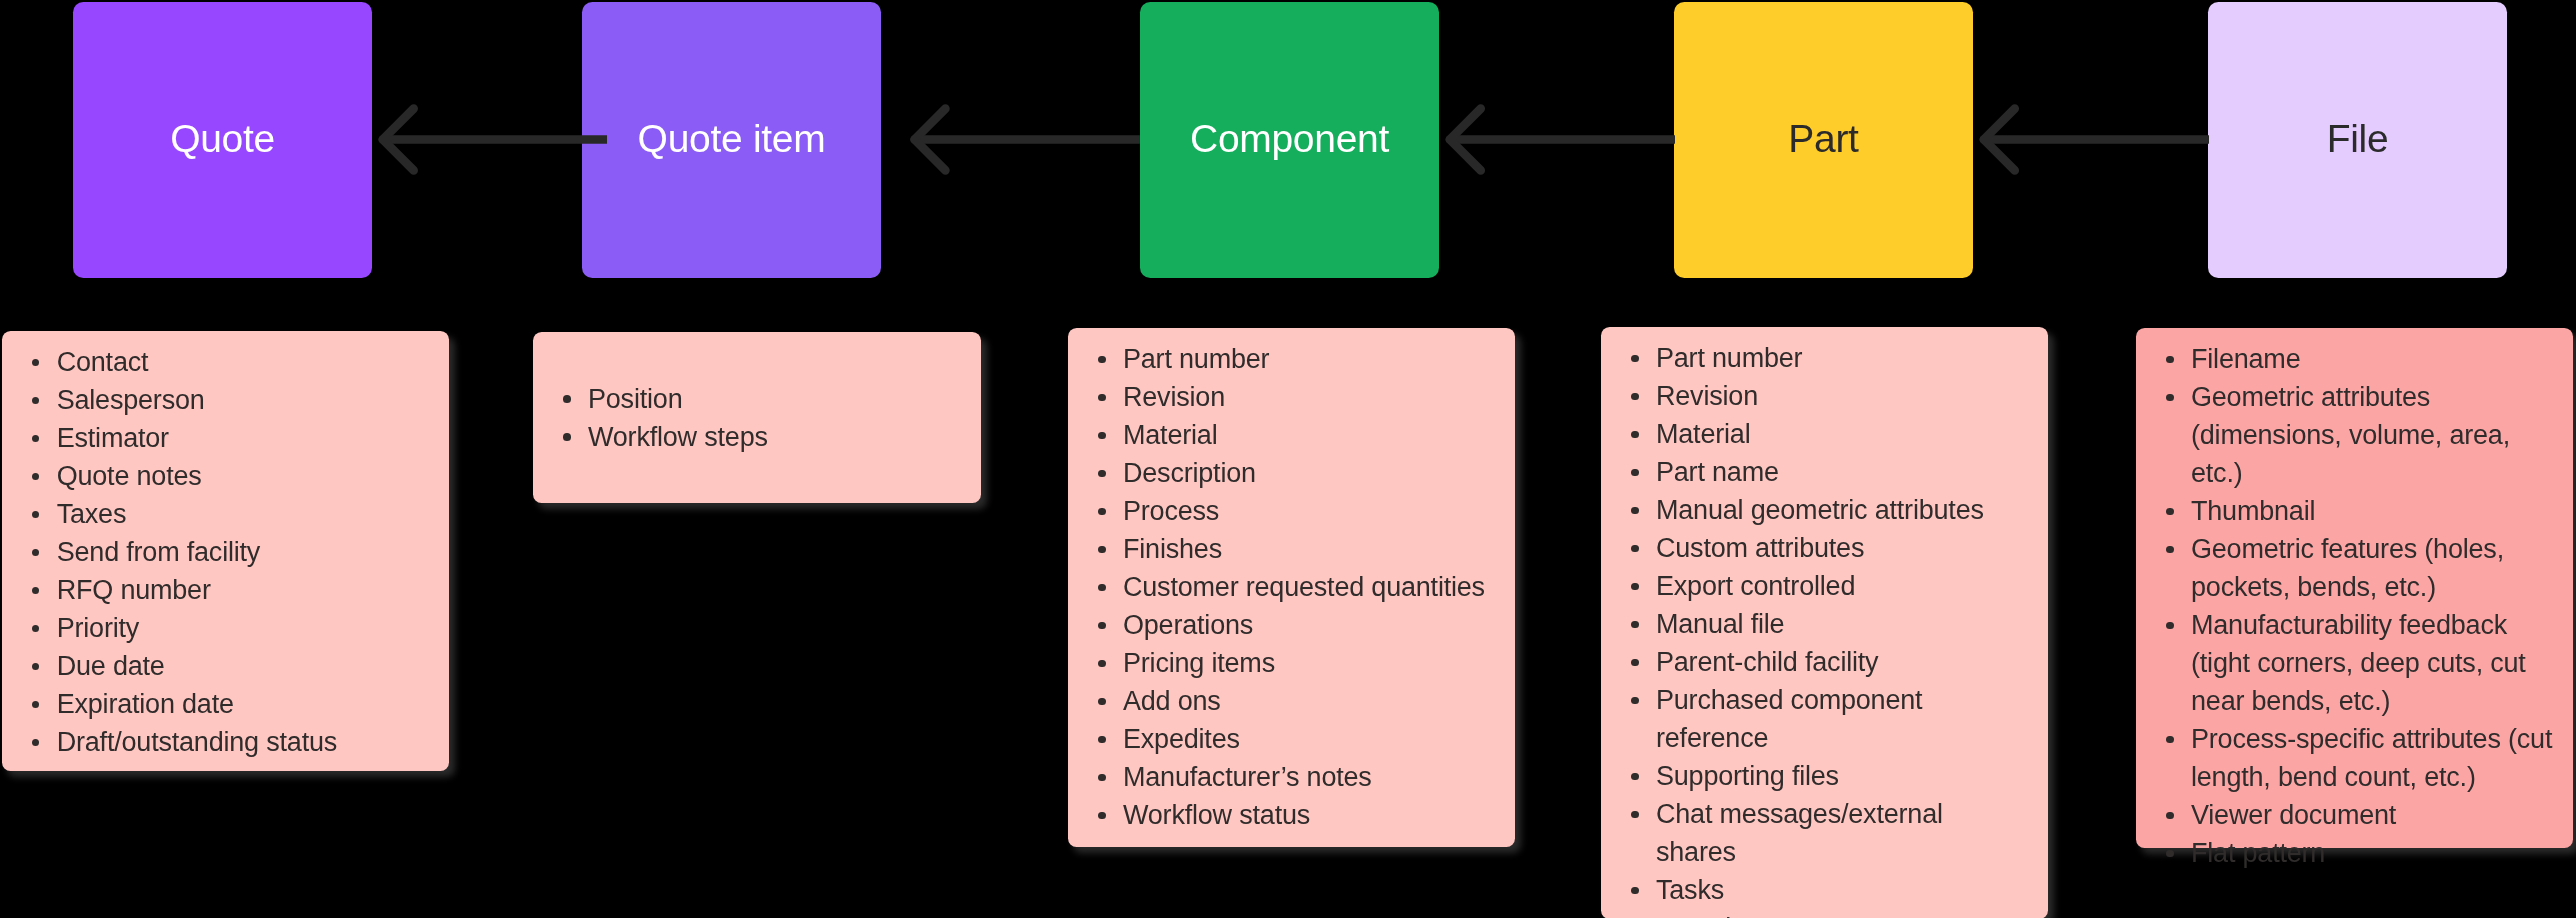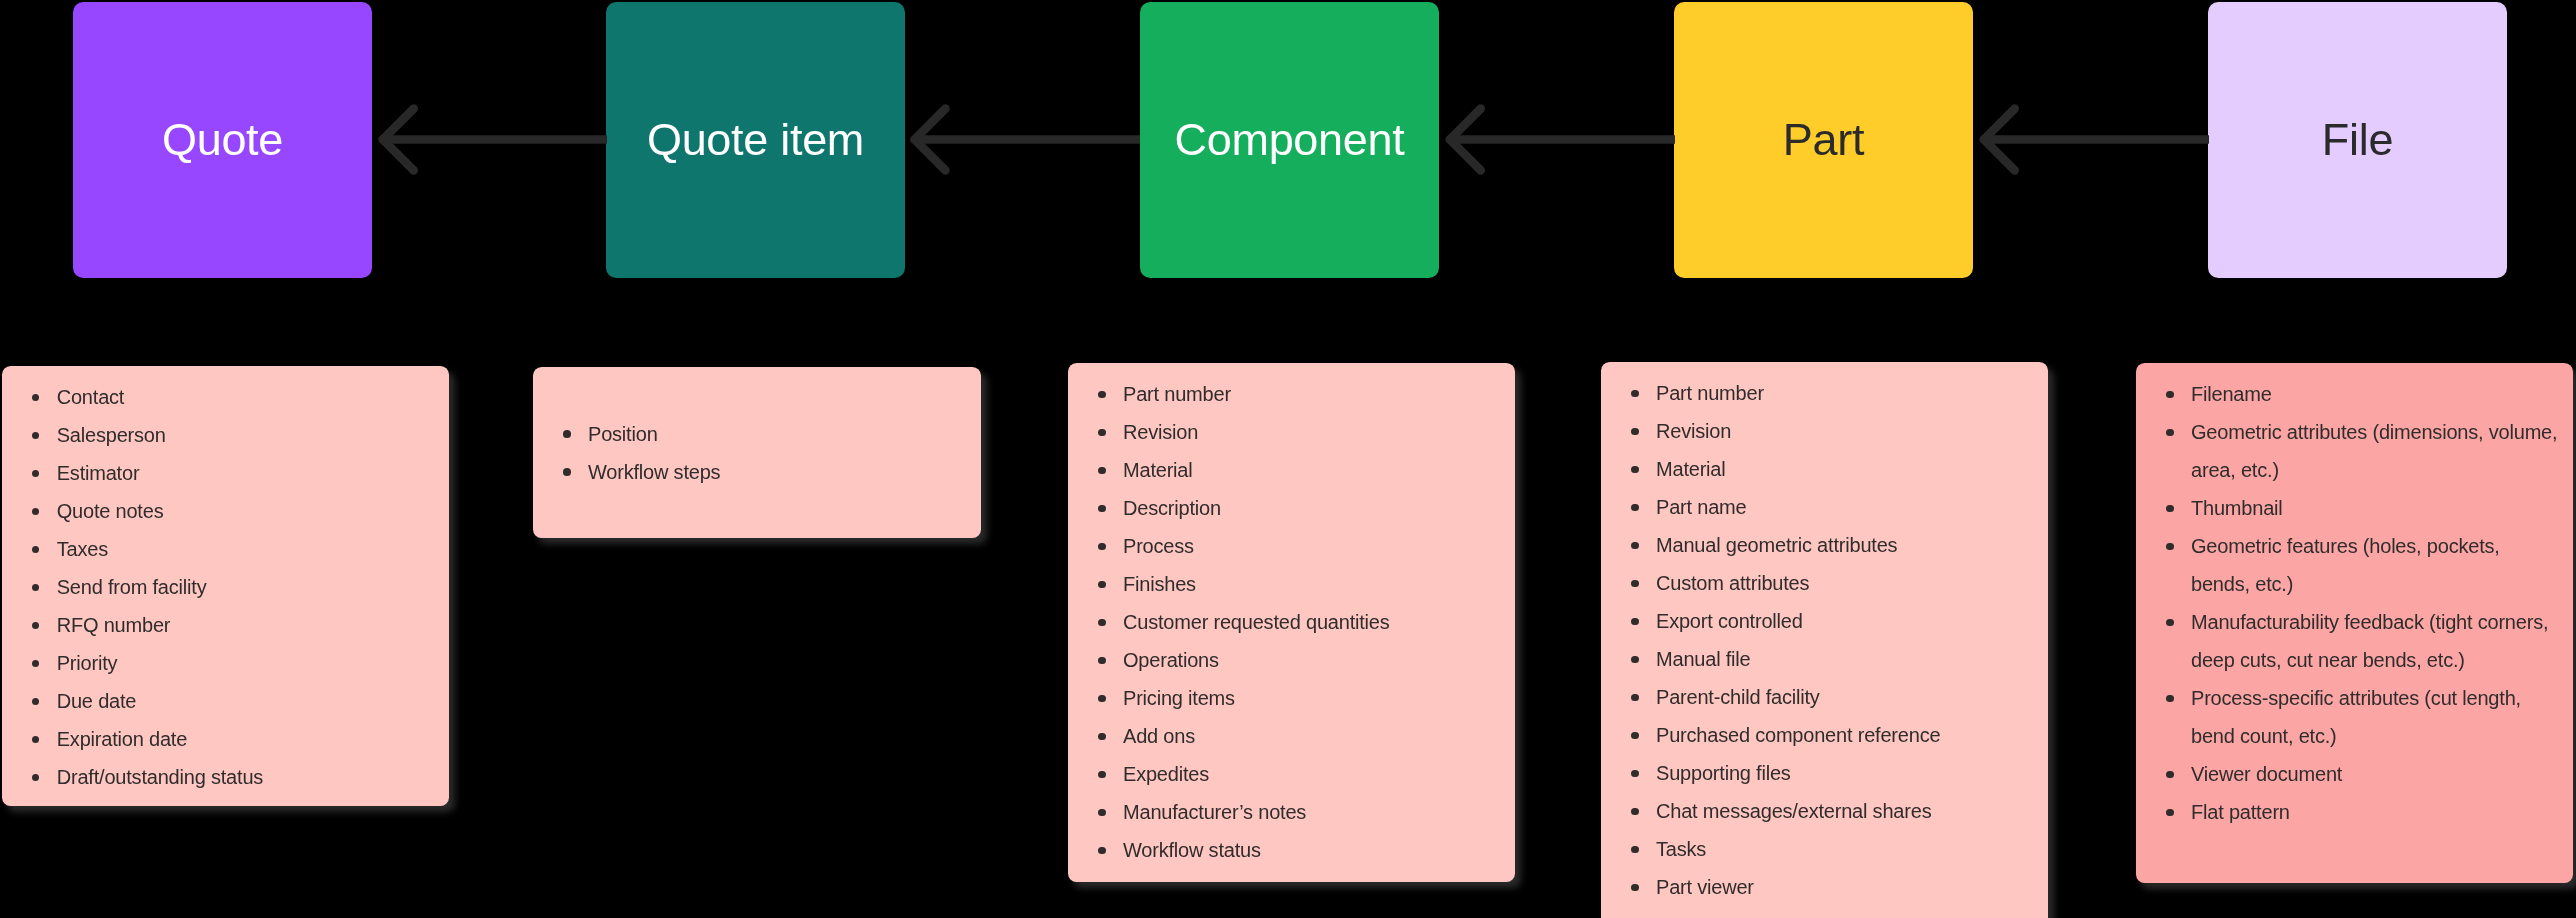--- a/index.html
+++ b/index.html
@@ -17,21 +17,21 @@
     position: absolute;
     top: 1.7px;
     width: 299px;
     height: 276px;
     border-radius: 10.3px;
     display: flex;
     align-items: center;
     justify-content: center;
   }
   .entity-title {
-    font-size: 45px;
+    font-size: 39px;
     line-height: 1.2;
     letter-spacing: -0.3px;
     white-space: nowrap;
   }
 
   .arrow {
     position: absolute;
     top: 88px;
     height: 103px;
     display: block;
@@ -45,23 +45,22 @@
     stroke-linecap: round;
     stroke-linejoin: round;
   }
 
   .attr-card {
     position: absolute;
     border-radius: 8.6px;
     box-sizing: border-box;
     padding: 12px 10.3px 12px 0;
     box-shadow: 5.2px 6px 7.7px rgba(140,140,140,0.30);
-    font-size: 20px;
+    font-size: 27px;
     letter-spacing: -0.2px;
-    margin-top: 35px;
   }
   .attr-card.v-center {
     display: flex;
     flex-direction: column;
     justify-content: center;
   }
   .attr-card ul {
     margin: 0;
     padding: 0;
     list-style: none;
@@ -85,21 +84,21 @@
 </style>
 </head>
 <body>
 
 <div class="canvas" style="background-color: rgb(0, 0, 0);">
 
   <div class="entity-box" style="left: 73px; background-color: rgb(151, 71, 255);">
     <span class="entity-title" style="color: rgb(255, 255, 255);">Quote</span>
   </div>
 
-  <div class="entity-box" style="left: 606px; background-color: #0f766e; justify-content: center;">
+  <div class="entity-box" style="left: 582px; background-color: #8b5cf6; justify-content: center;">
     <span class="entity-title" style="color: rgb(255, 255, 255);">Quote item</span>
   </div>
 
   <div class="entity-box" style="left: 1140px; background-color: rgb(20, 174, 92); text-align: right;">
     <span class="entity-title" style="color: rgb(255, 255, 255);">Component</span>
   </div>
 
   <div class="entity-box" style="left: 1674px; background-color: rgb(255, 205, 41);">
     <span class="entity-title" style="color: rgb(43, 43, 43);">Part</span>
   </div>

